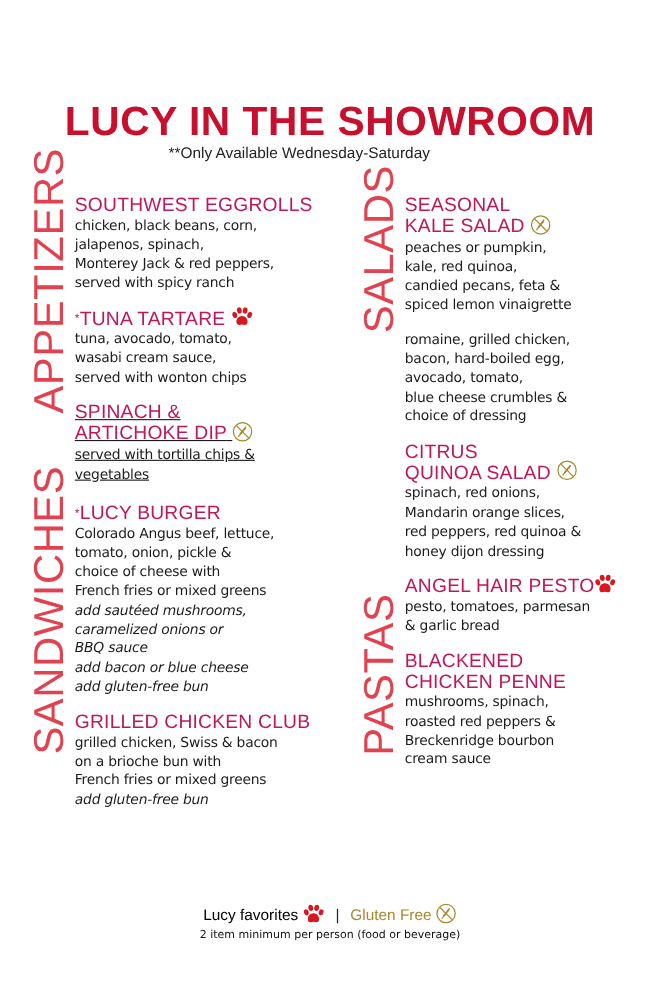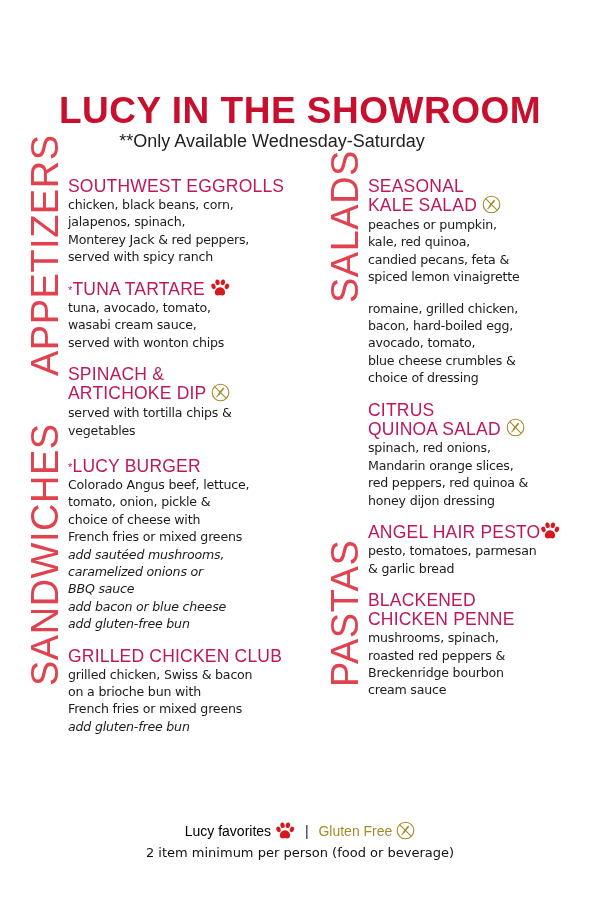--- a/index.html
+++ b/index.html
@@ -6,21 +6,21 @@
     html, body { width: 600px; height: 900px; background: #ffffff; overflow: hidden; }
     body { position: relative; font-family: "DejaVu Sans", "Liberation Sans", sans-serif; color: #1a1a1a; }
 
     .title {
       position: absolute; top: 90px; left: 0; width: 600px; text-align: center;
       font-family: "Liberation Sans", sans-serif; font-weight: 700;
       font-size: 37px; letter-spacing: 0.5px; color: #c8102e;
     }
     .subtitle {
       position: absolute; top: 131px; left: 0; width: 544px; text-align: center;
-      font-family: "Liberation Sans", sans-serif; font-size: 18px; color: #222;
+      font-family: "Liberation Sans", sans-serif; font-size: 14px; color: #222;
     }
 
     .vlabel {
       position: absolute; font-family: "Liberation Sans", sans-serif; font-weight: 400;
       color: #e0424f; white-space: nowrap; transform-origin: left top;
       transform: rotate(-90deg); line-height: 1; letter-spacing: 0.5px;
     }
 
     .col { position: absolute; }
     .item { margin-bottom: 14px; }
@@ -40,21 +40,21 @@
 
     .legend {
       position: absolute; top: 823px; left: 0; width: 600px; text-align: center;
       font-family: "Liberation Sans", sans-serif; font-size: 14px;
     }
     .legend .fav { color: #000000; }
     .legend .sep { color: #222; margin: 0 6px; }
     .legend .gft { color: #a58a2c; margin-top: 42px; }
     .footnote {
       position: absolute; top: 845px; left: 0; width: 600px; text-align: center;
-      font-family: "DejaVu Sans", sans-serif; font-size: 13px; color: #111;
+      font-family: "DejaVu Sans", sans-serif; font-size: 10px; color: #111;
     }
   </style>
 </head>
 <body>
 
 <svg width="0" height="0" style="position:absolute">
   <defs>
     <symbol id="paw" viewBox="0 0 24 22">
       <ellipse cx="4" cy="9" rx="2.6" ry="3.4" transform="rotate(-20 4 9)" fill="#d7191f"></ellipse>
       <ellipse cx="9" cy="4" rx="2.7" ry="3.5" transform="rotate(-8 9 4)" fill="#d7191f"></ellipse>
@@ -97,21 +97,21 @@
         <span class="star">*</span><span>TUNA TARTARE</span>
         <span class="icon paw"><svg width="20" height="18">
               <use href="#paw"></use>
             </svg></span>
       </div>
       <div class="desc">tuna, avocado, tomato,</div>
       <div class="desc">wasabi cream sauce,</div>
       <div class="desc">served with wonton chips</div>
     </div>
 
-    <div class="item" style="margin-bottom:18px;">
+    <div class="item" style="margin-bottom:18px;text-decoration:underline;">
       <div class="item-name">SPINACH &amp;</div>
       <div class="item-name">
         <span>ARTICHOKE DIP</span>
         <span class="icon gf"><svg width="19" height="19">
               <use href="#gf"></use>
             </svg></span>
       </div>
       <div class="desc">served with tortilla chips &amp;</div>
       <div class="desc">vegetables</div>
     </div>

